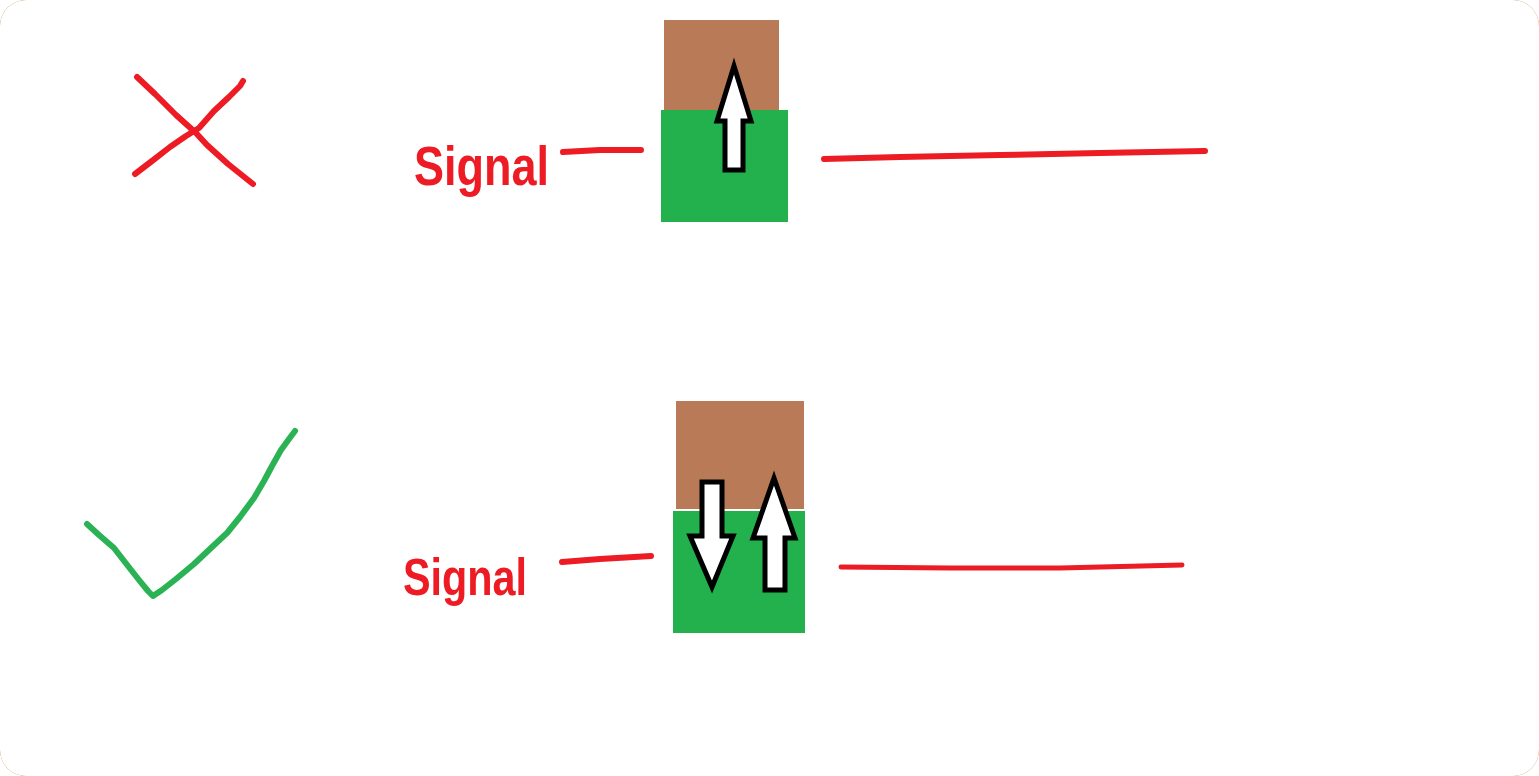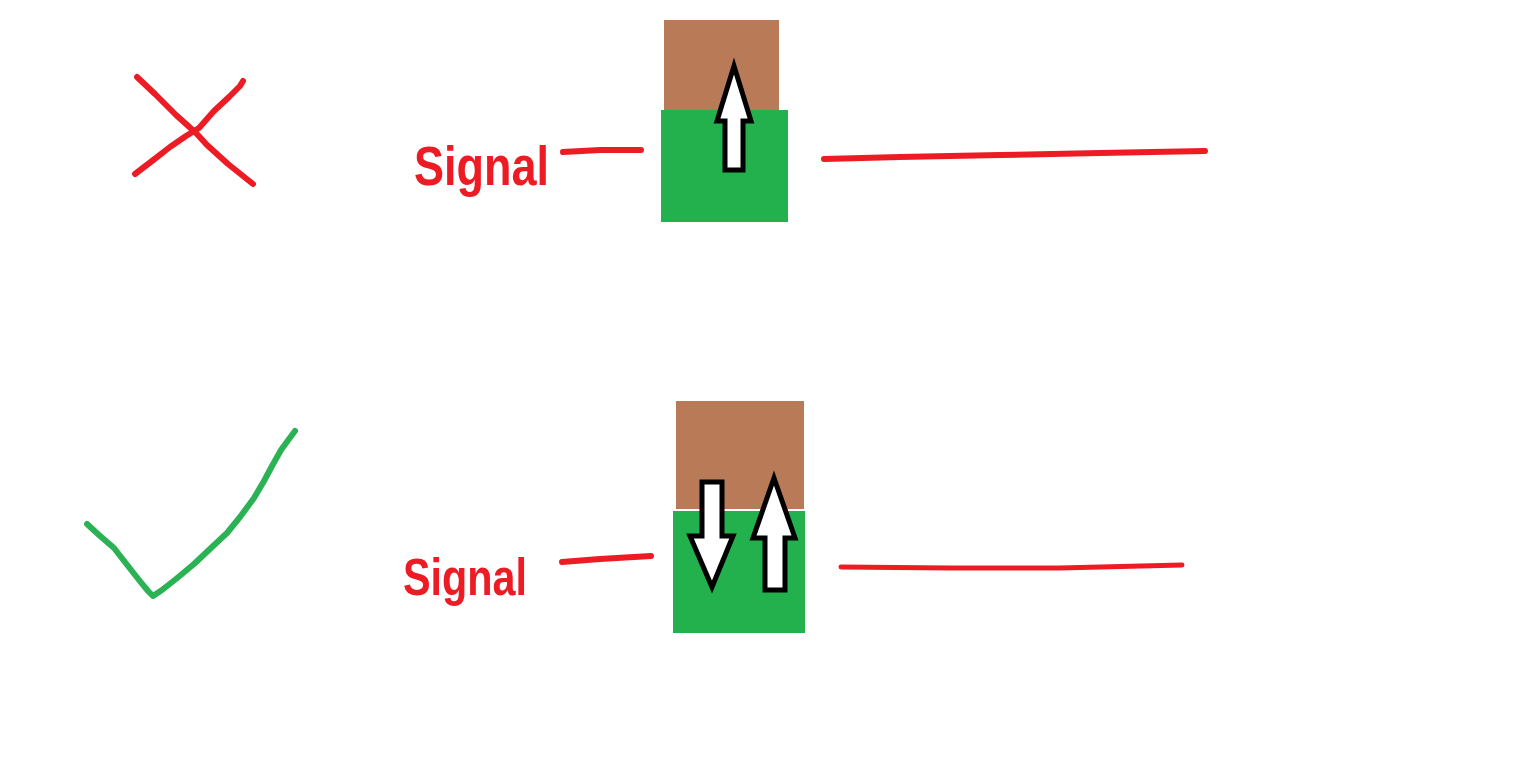--- a/index.html
+++ b/index.html
@@ -7,20 +7,21 @@
     padding: 0;
     background: #ffffff;
     font-family: "Liberation Sans", sans-serif;
   }
   .screen {
     position: relative;
     width: 1539px;
     height: 776px;
     background: #a16207;
     overflow: hidden;
+    border-radius: 26px;
   }
   .drawing {
     position: absolute;
     left: 0;
     top: 0;
   }
   .signal-label {
     font-family: "Liberation Sans", sans-serif;
     font-weight: bold;
   }

